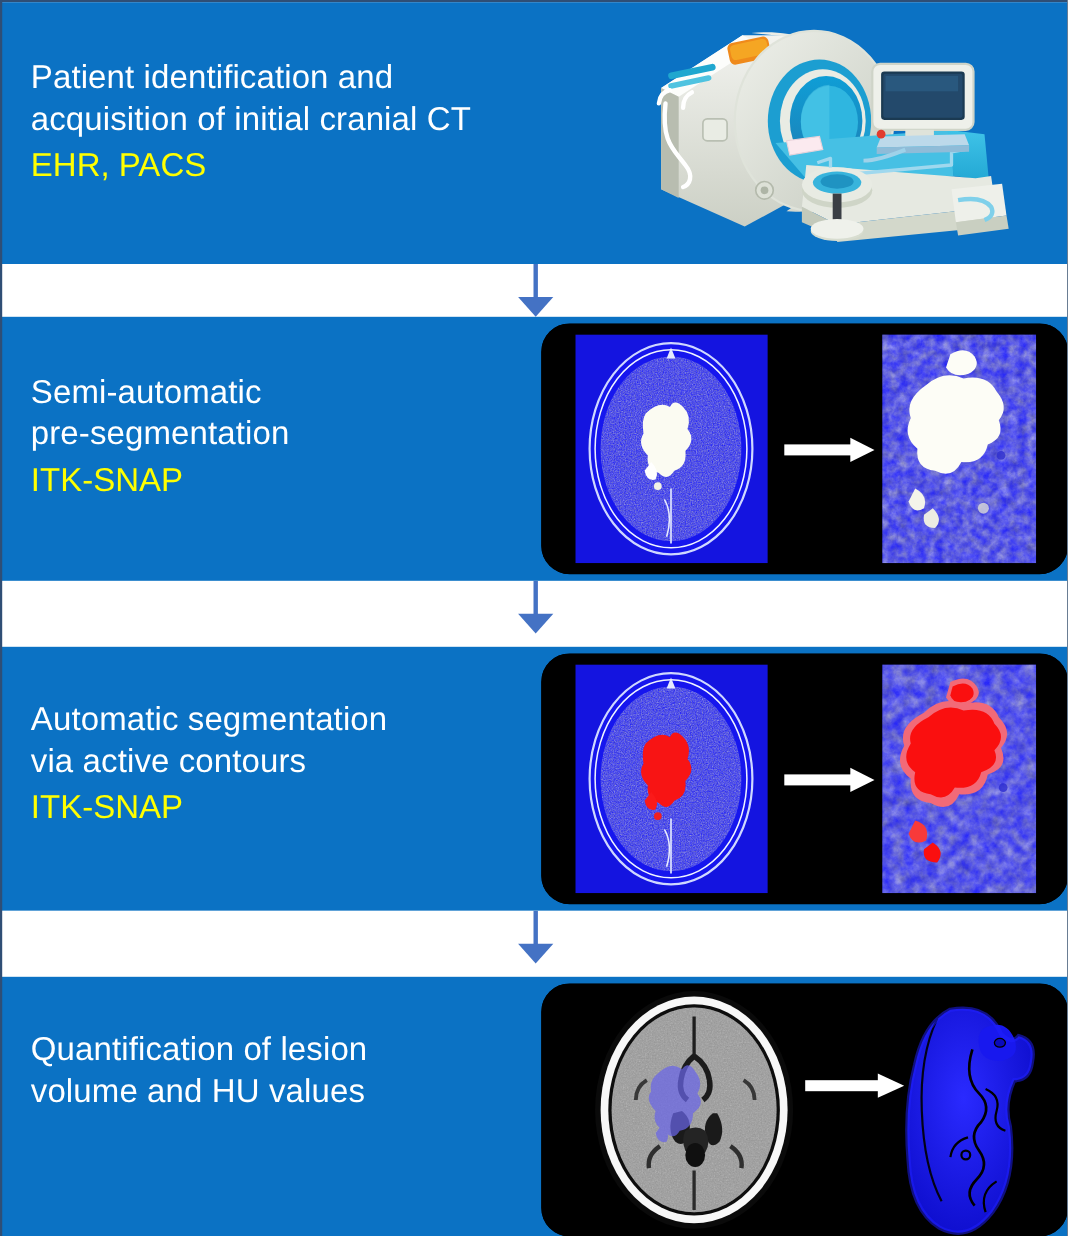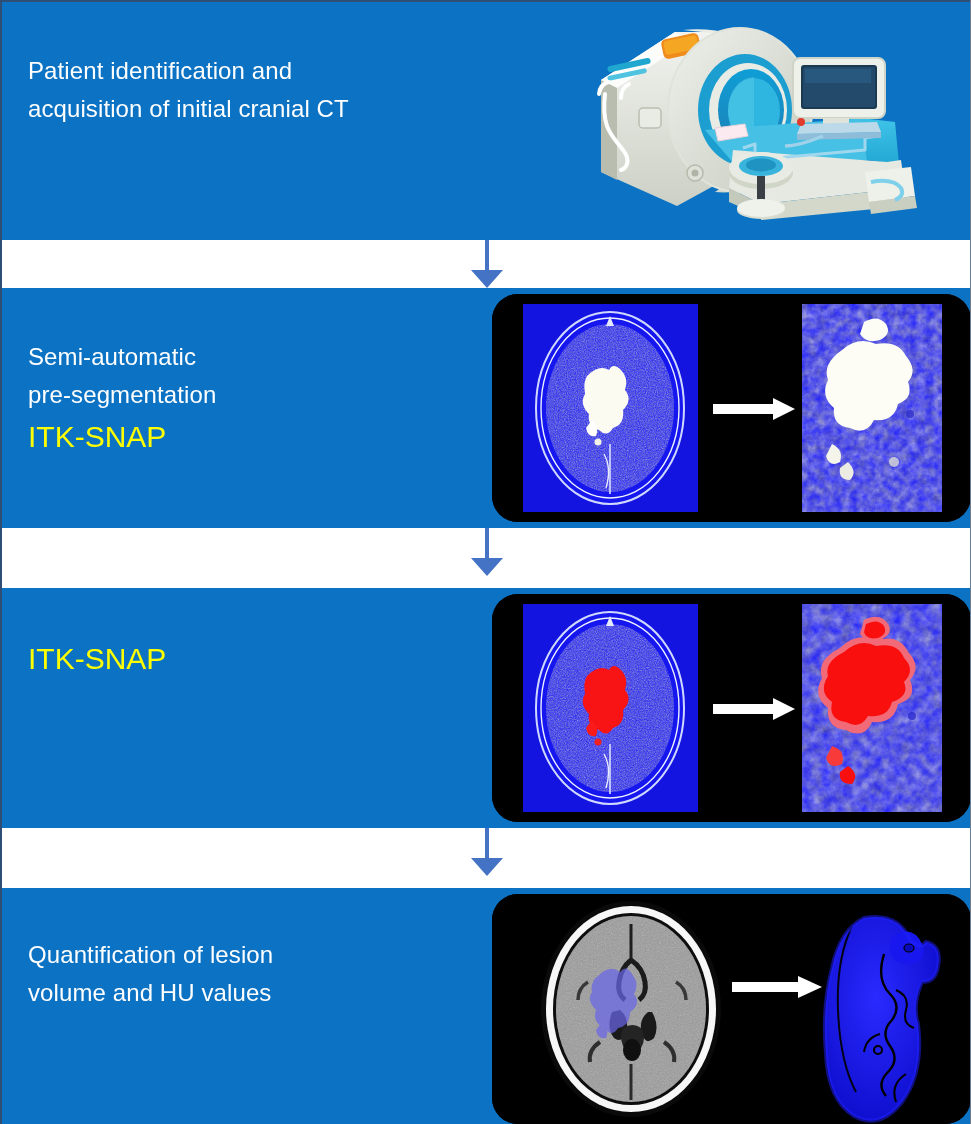--- a/index.html
+++ b/index.html
@@ -14,21 +14,21 @@
   .step.s4{top:888px;height:288px;}
   .edge-top{position:absolute;left:0;top:0;width:971px;height:2px;background:#2f4e75;}
   .edge-left{position:absolute;left:0;top:0;width:2px;height:1124px;background:#2f4e75;z-index:40;}
   .edge-right{position:absolute;right:0;top:0;width:1px;height:1124px;background:#6a7d93;z-index:40;}
 
   .txtwrap{position:absolute;left:28px;}
   .s1 .txtwrap{top:50px;}
   .s2 .txtwrap{top:50px;}
   .s3 .txtwrap{top:48px;}
   .s4 .txtwrap{top:48px;}
-  .title{color:#ffffff;font-size:24px;line-height:38px;font-weight:400;letter-spacing:.1px;white-space:pre-line;}
+  .title{color:#ffffff;font-size:30px;line-height:38px;font-weight:400;letter-spacing:.1px;white-space:pre-line;}
   .tool{color:#ffff00;font-size:30px;line-height:38px;font-weight:400;margin-top:4px;}
 
   
   .conn{position:absolute;left:0;width:971px;height:48px;background:#ffffff;}
   .conn.c1{top:240px;}
   .conn.c2{top:528px;}
   .conn.c3{top:828px;}
   .conn .shaft{position:absolute;left:485px;top:0;width:4px;height:32px;background:#4472c4;}
   .conn .head{position:absolute;left:471px;top:30px;width:0;height:0;
     border-left:16px solid transparent;border-right:16px solid transparent;border-top:18px solid #4472c4;}
@@ -51,20 +51,21 @@
 <div class="page">
 
   <div class="edge-top"></div>
   <div class="edge-left"></div>
   <div class="edge-right"></div>
 
   <div class="step s1">
     <div class="txtwrap">
       <div class="title">Patient identification and
 acquisition of initial cranial CT</div>
+      <div class="tool">EHR, PACS</div>
     </div>
 
     <div class="scanner">
       <svg viewBox="0 0 406 230" width="406" height="230">
         <defs>
           <linearGradient id="gBody" x1="0" y1="0" x2="0" y2="1">
             <stop offset="0" stop-color="#f2f3ef"></stop>
               <stop offset="1" stop-color="#ccd0c5"></stop>
           </linearGradient>
           <linearGradient id="gFront" x1="0" y1="0" x2="1" y2="1">
@@ -228,20 +229,22 @@
     </div>
   </div>
 
   <div class="conn c2">
     <div class="shaft"></div>
     <div class="head"></div>
   </div>
 
   <div class="step s3">
     <div class="txtwrap">
+      <div class="title">Automatic segmentation
+via active contours</div>
       <div class="tool">ITK-SNAP</div>
     </div>
 
     <div class="imgpanel">
       <svg width="479" height="228" viewBox="0 0 479 228">
         <defs>
           <filter id="grain3" x="0" y="0" width="100%" height="100%">
             <feTurbulence type="fractalNoise" baseFrequency="0.9" numOctaves="3" seed="11" result="n"></feTurbulence>
             <feColorMatrix in="n" type="saturate" values="0"></feColorMatrix>
             <feComponentTransfer>

